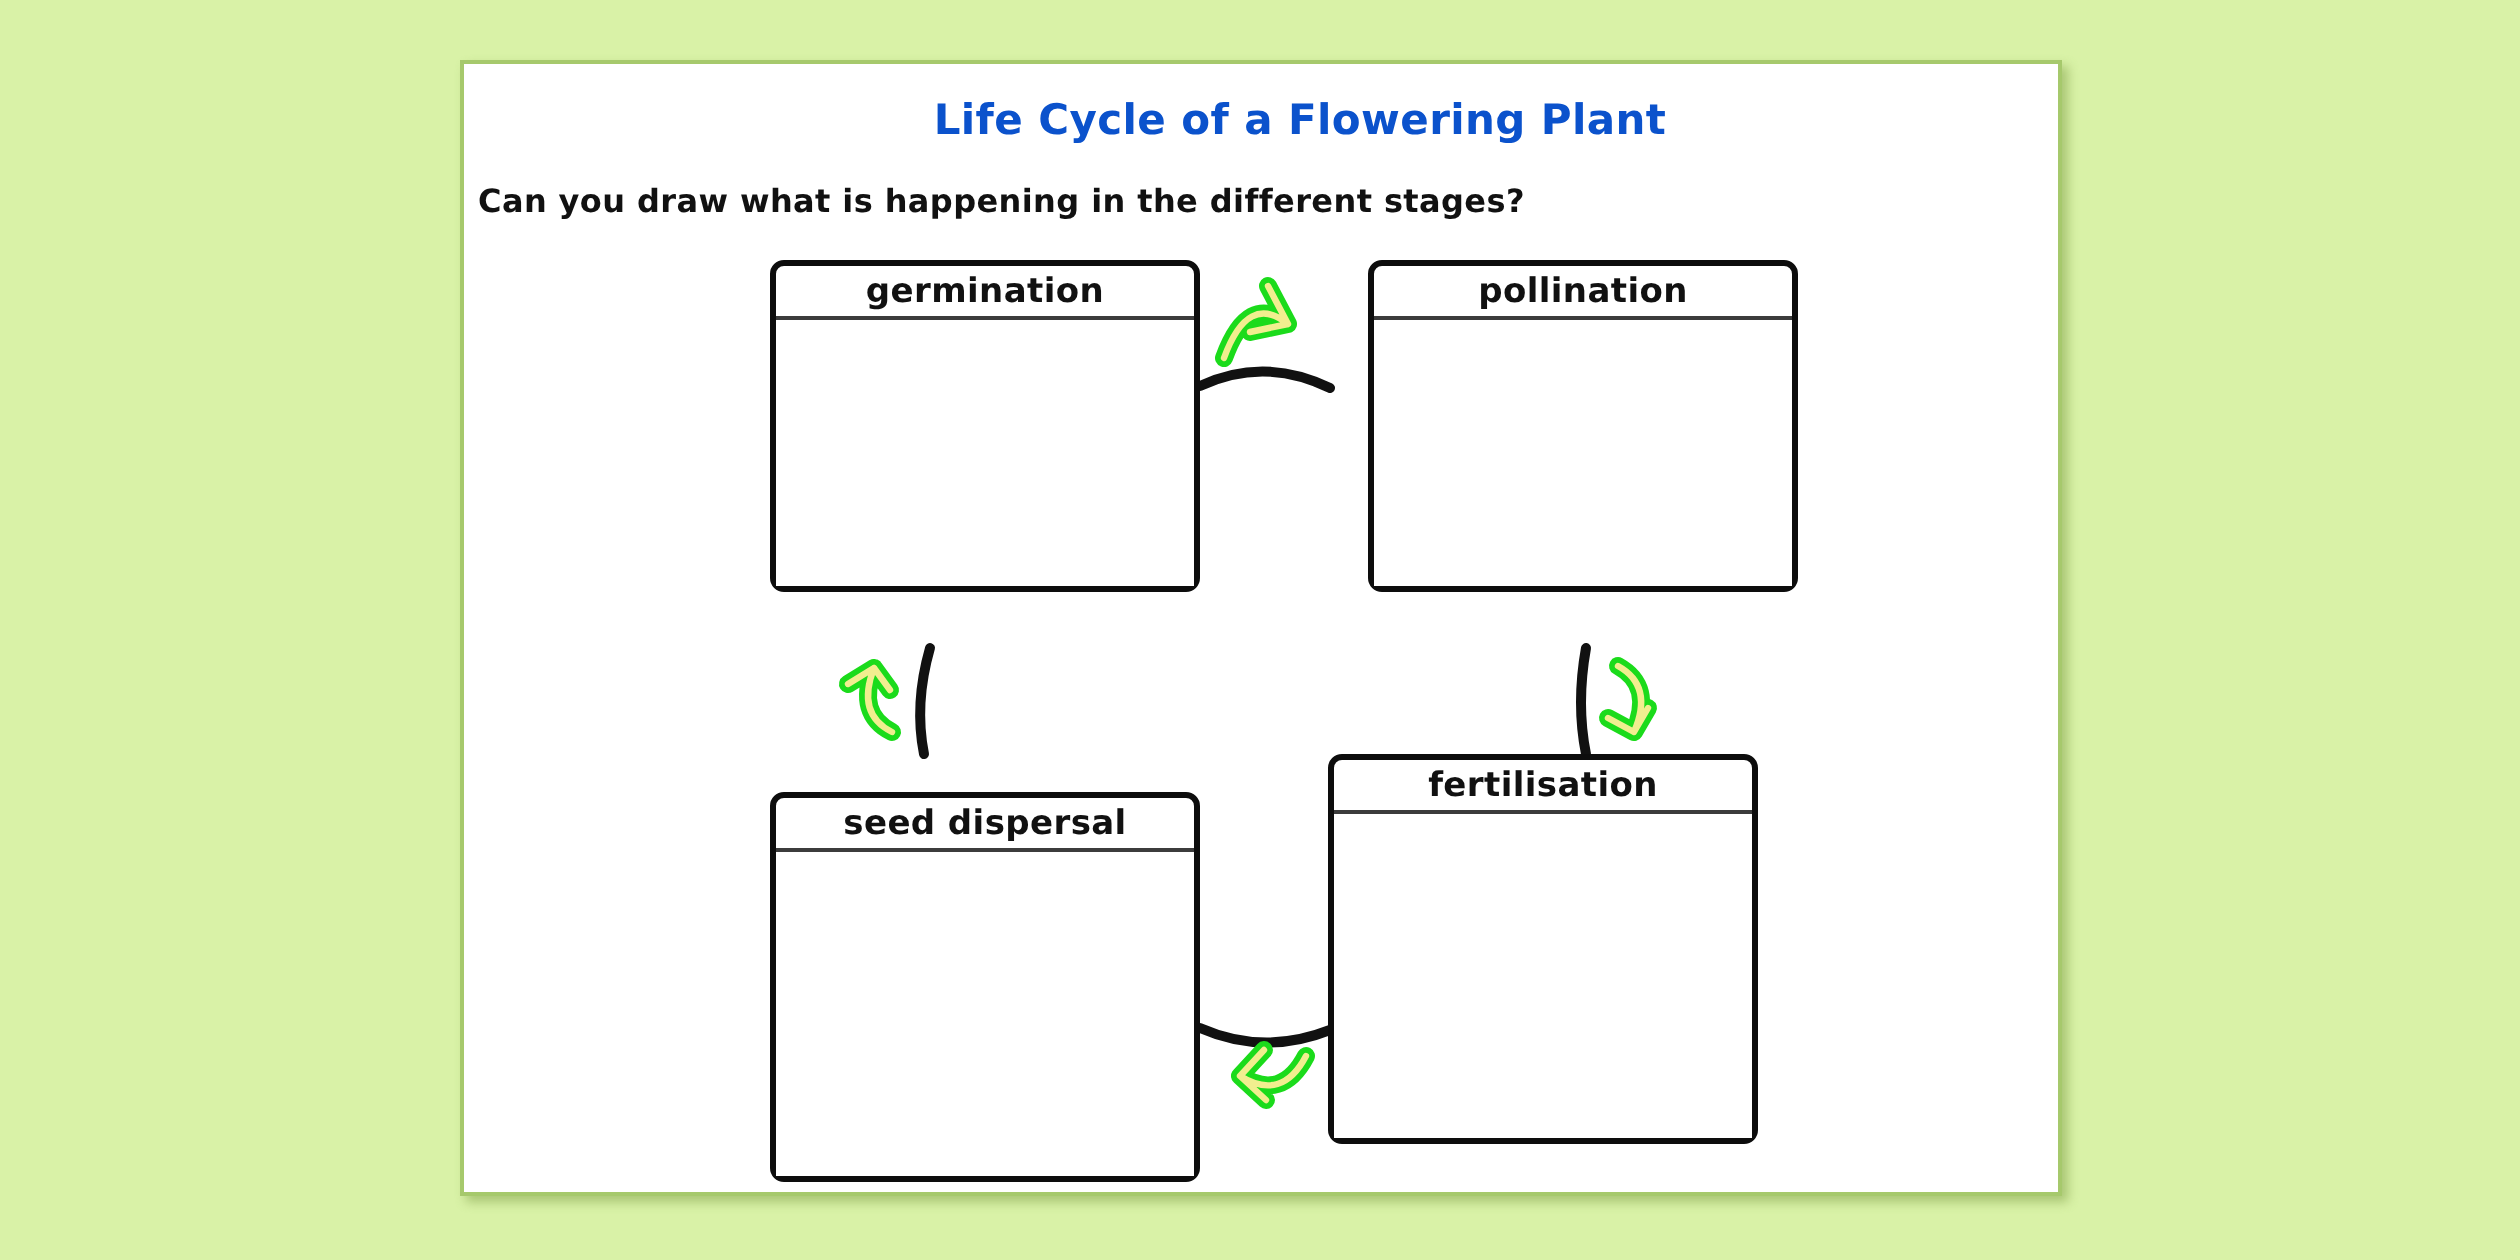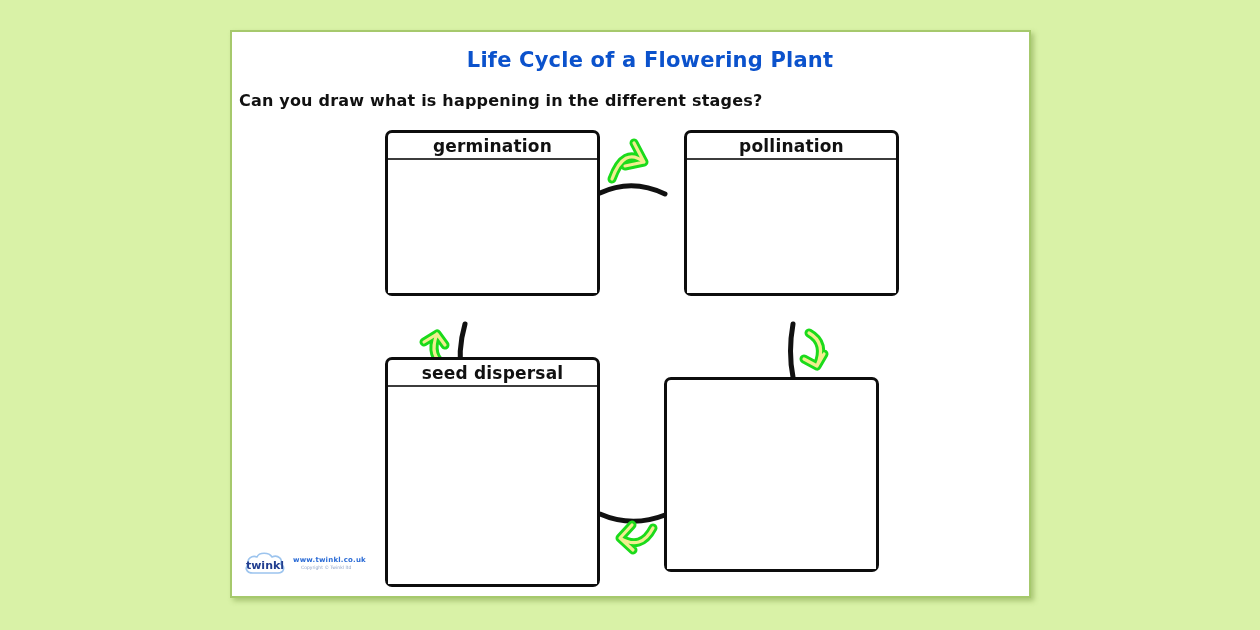--- a/index.html
+++ b/index.html
@@ -31,21 +31,21 @@
     letter-spacing:.2px;
   }
   .stage{
     position:absolute;width:215px;height:166px;
     background:#fff;
     border:3px solid #0d0d0d;border-radius:7px;
     box-sizing:border-box;
   }
   .stage.tl{left:153px;top:98px;}
   .stage.tr{left:432px;top:98px;margin-left:20px;}
-  .stage.bl{left:153px;top:325px;height:230px;}
+  .stage.bl{left:153px;top:364px;height:195px;}
   .stage.br{left:432px;top:345px;height:195px;}
   .stage .hdr{
     height:25px;
     border-bottom:2px solid #3c3c3c;
     display:flex;align-items:center;justify-content:center;
     font-size:17px;font-weight:bold;color:#111;
     letter-spacing:.2px;
   }
   .stage .draw{
     position:absolute;left:0;right:0;top:27px;bottom:0;
@@ -109,27 +109,18 @@
     <div class="hdr">pollination</div>
     <div class="draw"></div>
   </div>
 
   <div class="stage bl">
     <div class="hdr">seed dispersal</div>
     <div class="draw"></div>
   </div>
 
   <div class="stage br">
+    <div class="hdr">fertilisation</div>
     <div class="draw"></div>
   </div>
 
-  <div class="logo">
-    <svg width="46" height="30" viewBox="0 0 46 30">
-      <path d="M11 23 C4 23 2 17 7 14 C4 9 10 5 15 7 C17 2 27 2 30 7 C36 4 42 10 38 14 C44 16 42 23 36 23 Z" fill="#ffffff" stroke="#9cc4ee" stroke-width="1.6" stroke-linejoin="round"></path>
-      <text x="23" y="19" text-anchor="middle" font-size="11" font-weight="bold" fill="#233f90">twinkl</text>
-    </svg>
-    <div class="logo-texts">
-      <div class="site">www.twinkl.co.uk</div>
-      <div class="copy">Copyright © Twinkl ltd</div>
-    </div>
-  </div>
 
 </div>
 
 </body></html>

